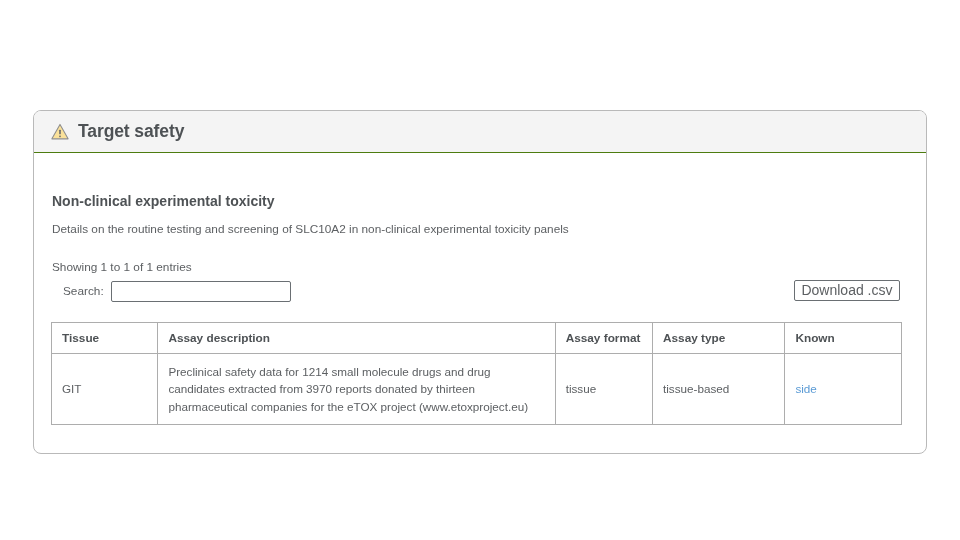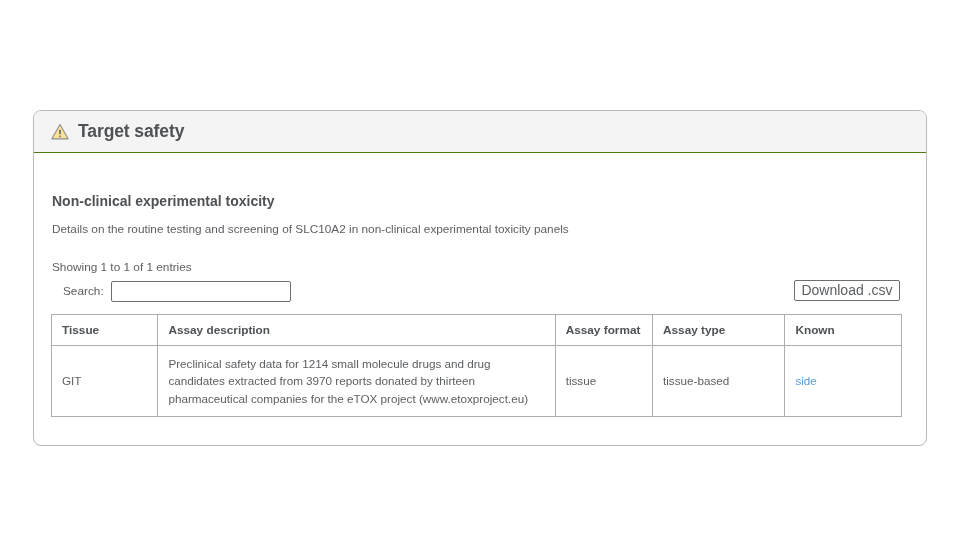--- a/index.html
+++ b/index.html
@@ -145,21 +145,21 @@
     font-size: 14px;
     color: #5d6063;
     cursor: pointer;
     line-height: 19px;
     padding: 0;
     text-align: center;
   }
 
   
   .data-table {
-    margin-top: 4px;
+    margin-top: 12px;
     width: 851px;
     border-collapse: collapse;
     table-layout: fixed;
     background: #ffffff;
   }
 
   .data-table th,
   .data-table td {
     border: 1px solid #adadad;
     text-align: left;

